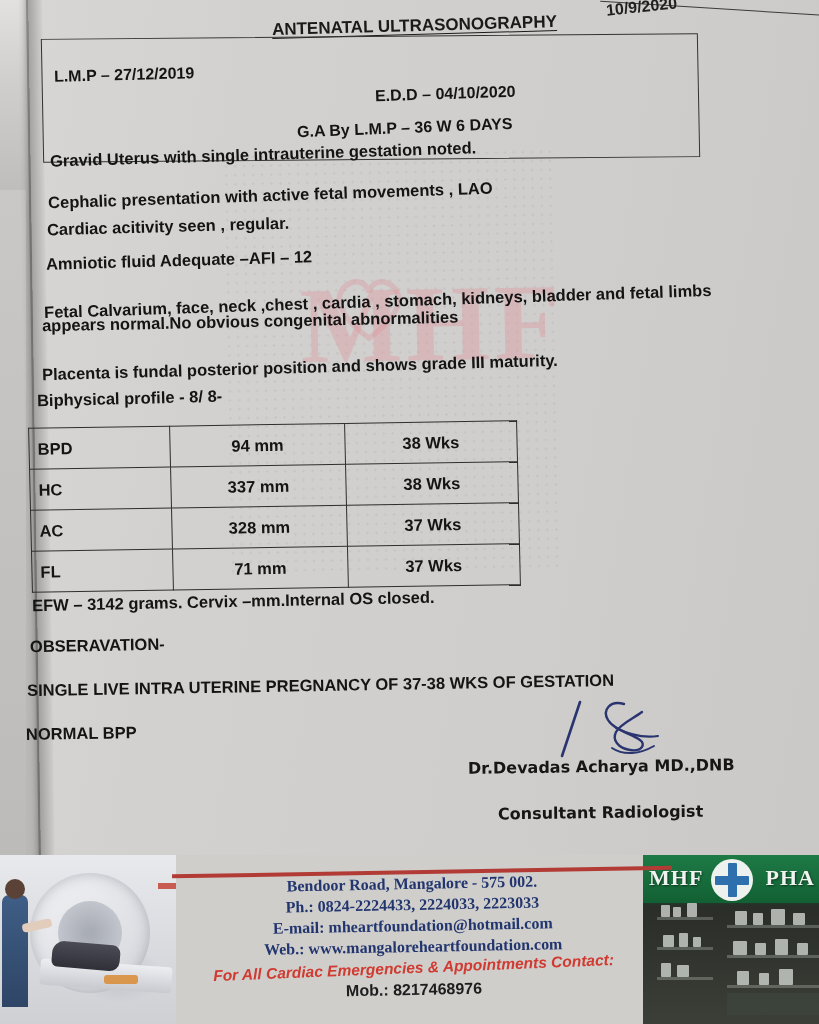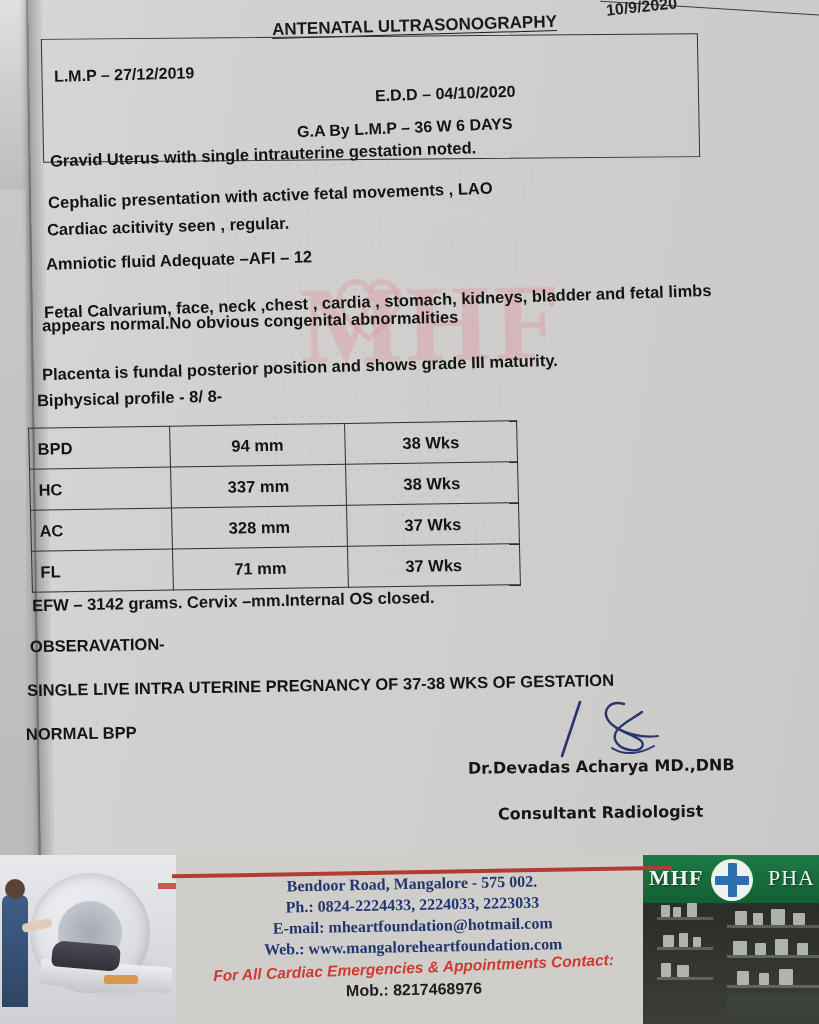--- a/index.html
+++ b/index.html
@@ -405,21 +405,21 @@
     font-weight: bold;
     color: #f0f3ef;
     letter-spacing: 1px;
     font-family: "Liberation Serif", serif;
     text-shadow: 1px 1px 2px rgba(0,0,0,0.5);
   }
   .ph-sign-text2 {
     position: absolute;
     right: 4px; top: 10px;
     font-size: 22px;
-    font-weight: normal;
+    font-weight: bold;
     color: #f0f3ef;
     letter-spacing: 1px;
     font-family: "Liberation Serif", serif;
     text-shadow: 1px 1px 2px rgba(0,0,0,0.5);
   }
   .ph-cross-circle {
     position: absolute;
     left: 68px; top: 4px;
     width: 42px; height: 42px;
     border-radius: 50%;

